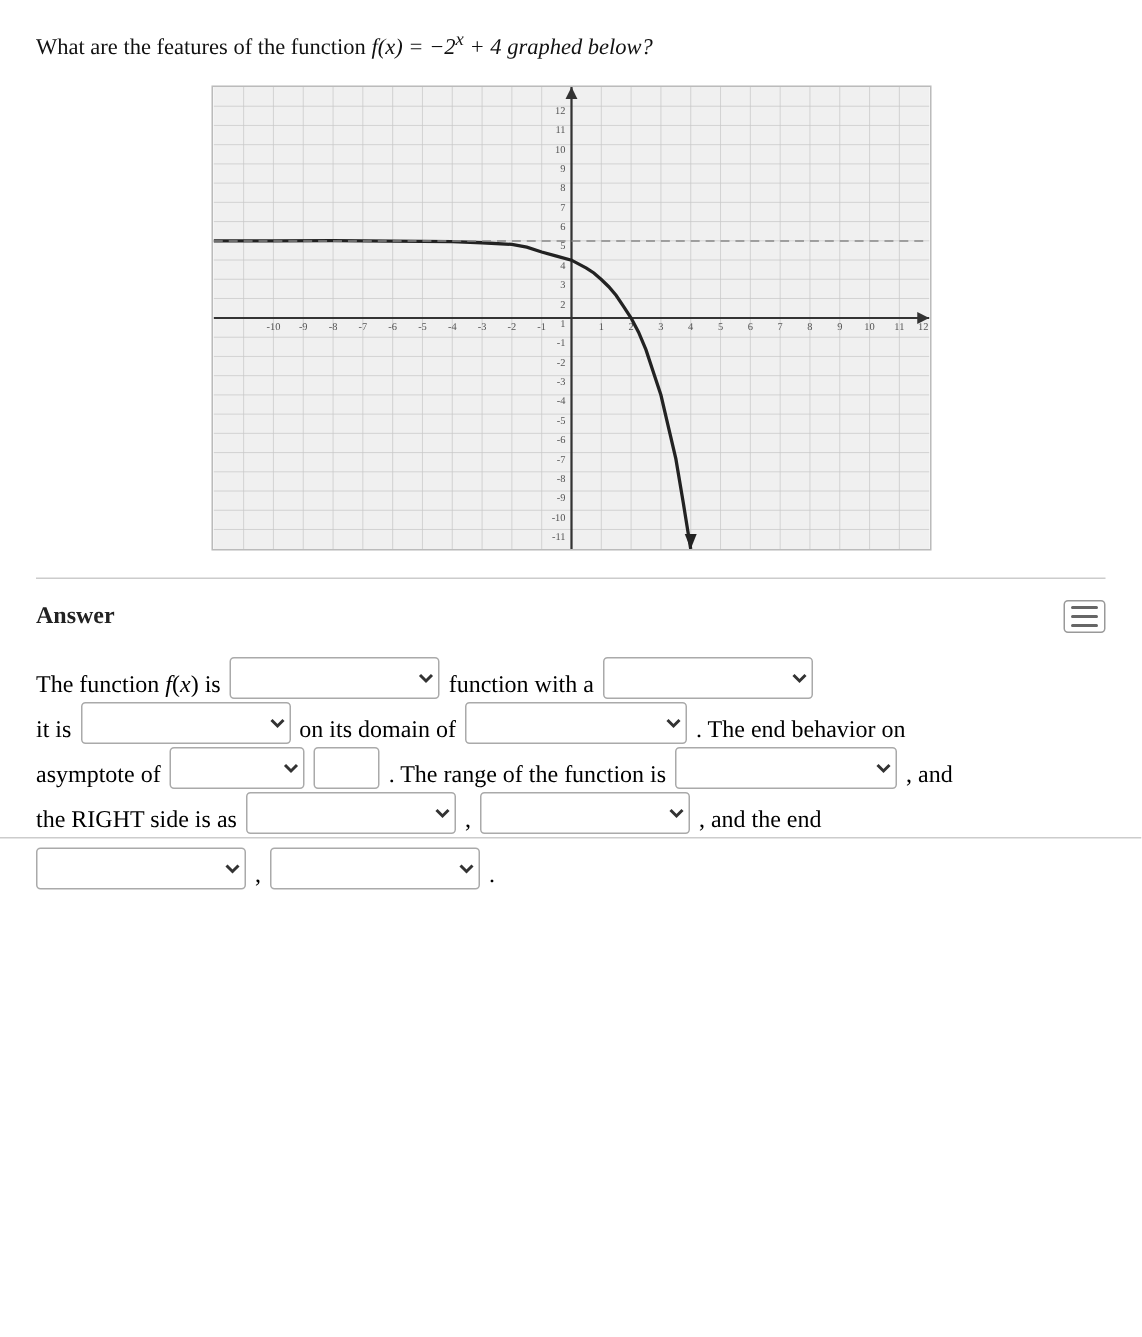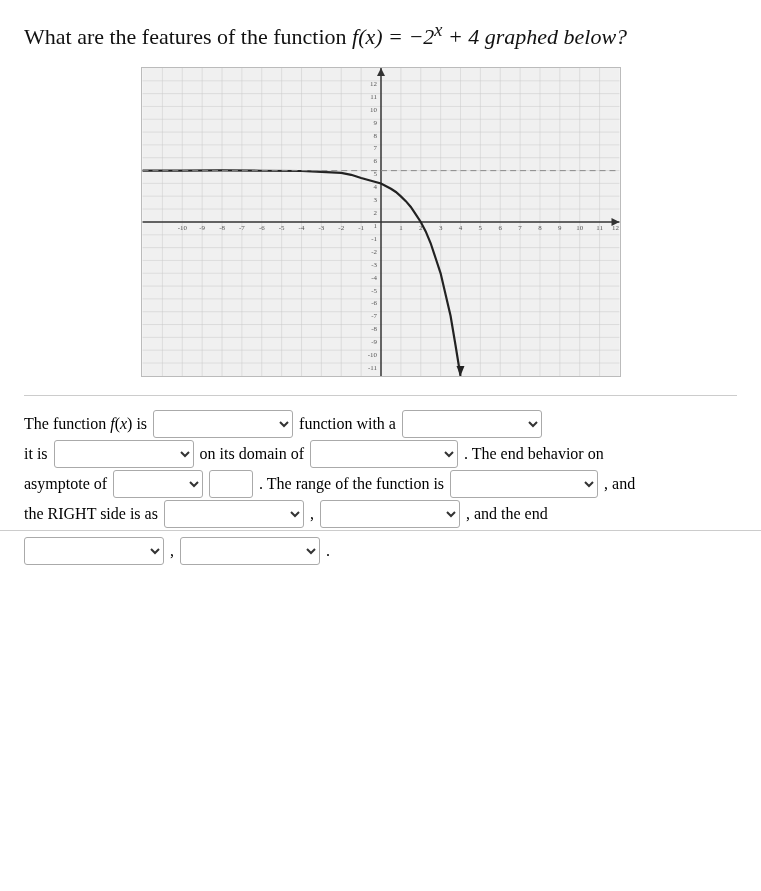--- a/index.html
+++ b/index.html
@@ -10,21 +10,21 @@
       min-height: 891px;
       overflow-x: hidden;
     }
     .page {
       width: 761px;
       min-height: 891px;
       background: #fff;
       padding: 18px 24px 24px 24px;
     }
     .question {
-      font-size: 22px;
+      font-size: 15px;
       color: #111;
       margin-bottom: 14px;
       line-height: 1.4;
     }
     .math-inline {
       font-style: italic;
     }
     .graph-container {
       display: flex;
       justify-content: center;
@@ -60,21 +60,21 @@
       height: 22px;
       border: 1.5px solid #999;
       border-radius: 3px;
       display: flex;
       align-items: center;
       justify-content: center;
     }
     .answer-line {
       display: flex;
       flex-wrap: wrap;
-      align-items: center;
+      align-items: flex-end;
       gap: 6px;
       margin-bottom: 2px;
     }
     .static-text {
       white-space: nowrap;
     }
     select.answer-select {
       font-size: 14px;
       padding: 3px 20px 3px 6px;
       border: 1px solid #aaa;
@@ -268,20 +268,30 @@
                L 320,310" fill="none" stroke="#222" stroke-width="2.2"></path>
 
       <line x1="0" y1="103.3" x2="480" y2="103.3" stroke="#888" stroke-width="1" stroke-dasharray="6,4"></line>
 
       <polygon points="320,310 316,300 324,300" fill="#222"></polygon>
 
     </svg>
   </div>
 
   <div class="answer-section">
+    <div class="answer-header">
+      <span class="answer-label">Answer</span>
+      <div class="answer-icon">
+        <svg width="18" height="14" viewBox="0 0 18 14">
+          <rect x="0" y="0" width="18" height="2" rx="1" fill="#666"></rect>
+          <rect x="0" y="6" width="18" height="2" rx="1" fill="#666"></rect>
+          <rect x="0" y="12" width="18" height="2" rx="1" fill="#666"></rect>
+        </svg>
+      </div>
+    </div>
 
     <div class="answer-line">
       <span class="static-text">The function <em>f</em>(<em>x</em>) is</span>
       <select class="answer-select">
         <option value=""></option>
         <option value="exponential">exponential</option>
         <option value="linear">linear</option>
         <option value="quadratic">quadratic</option>
       </select>
       <span class="static-text">function with a</span>

